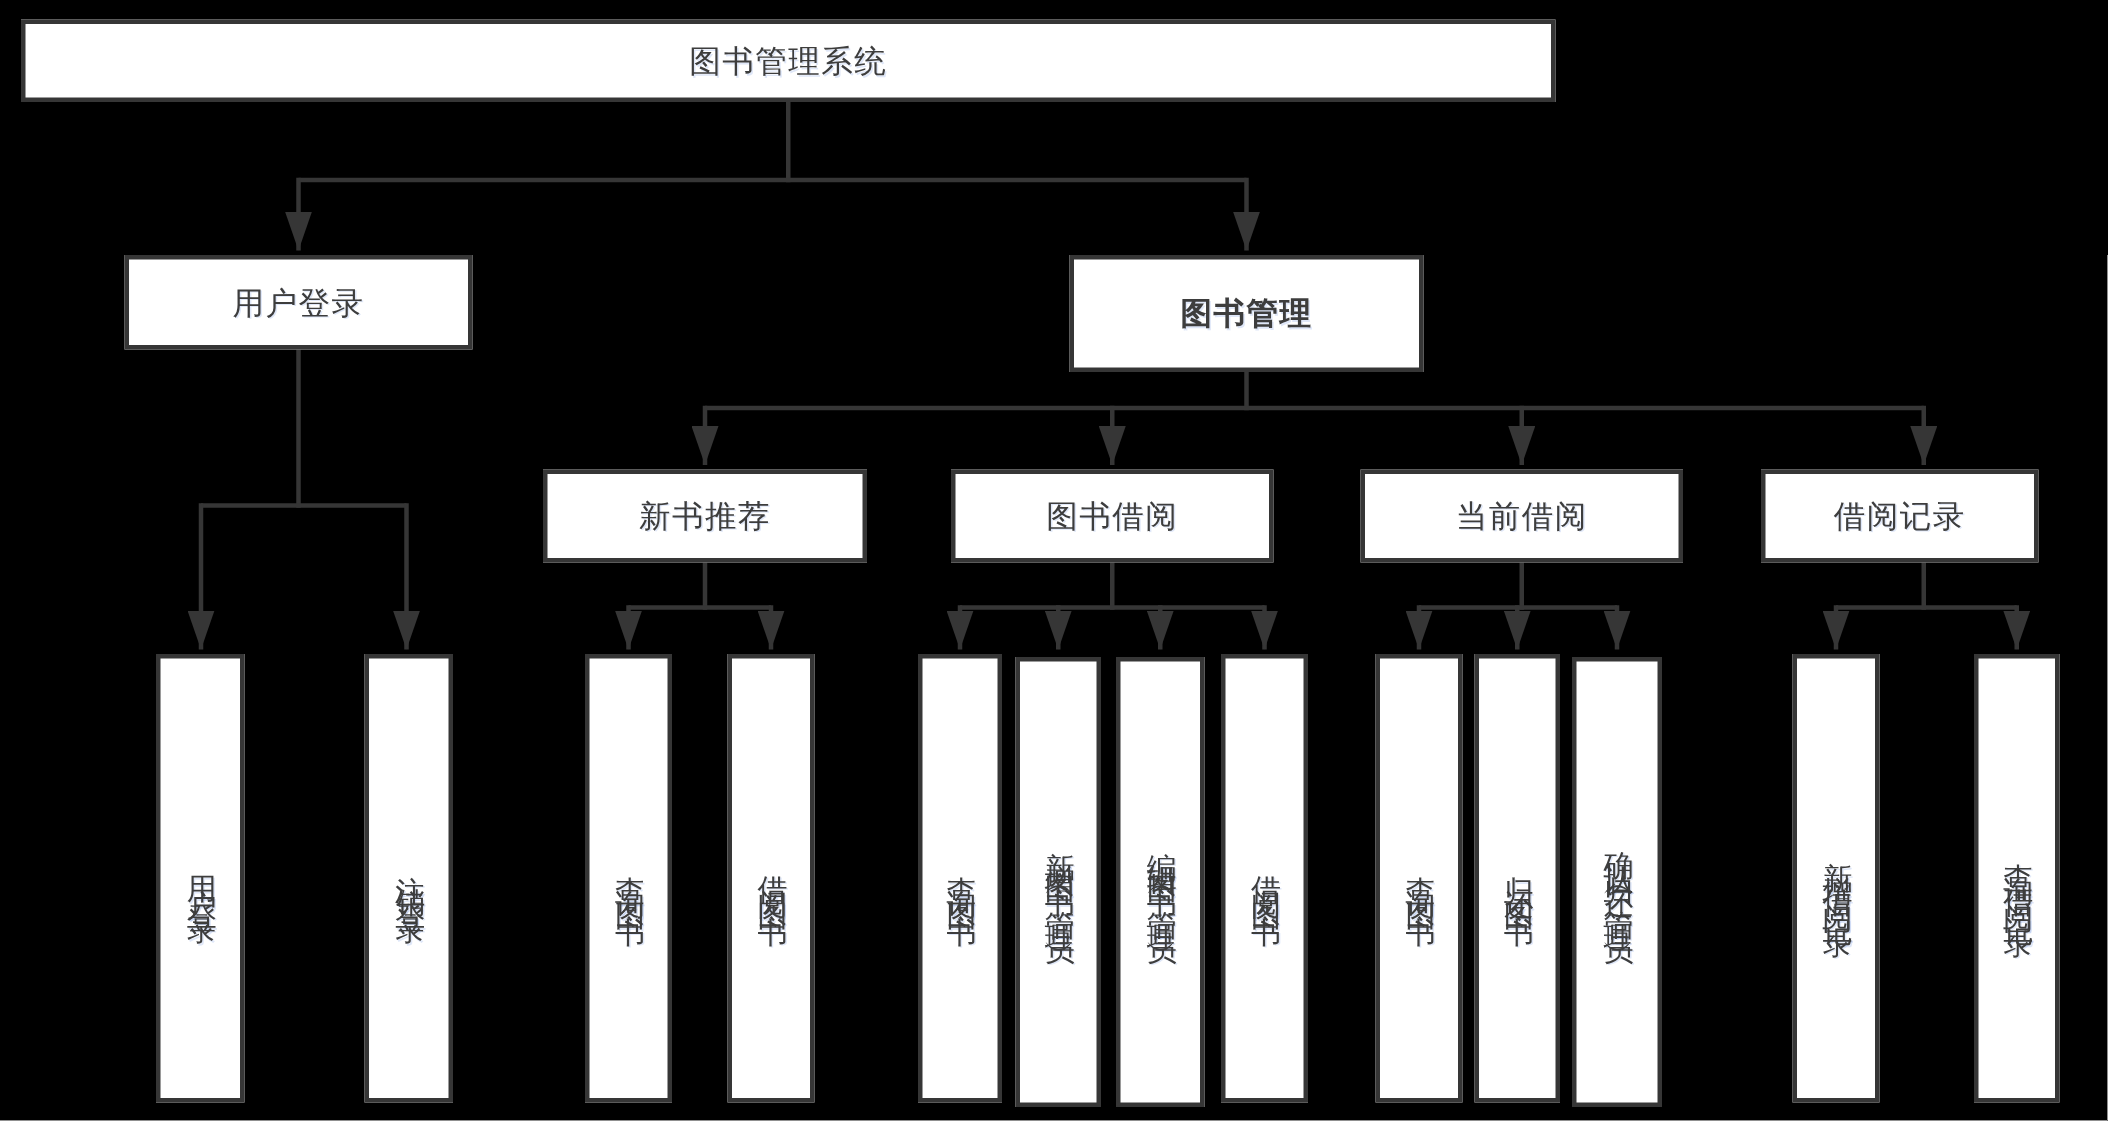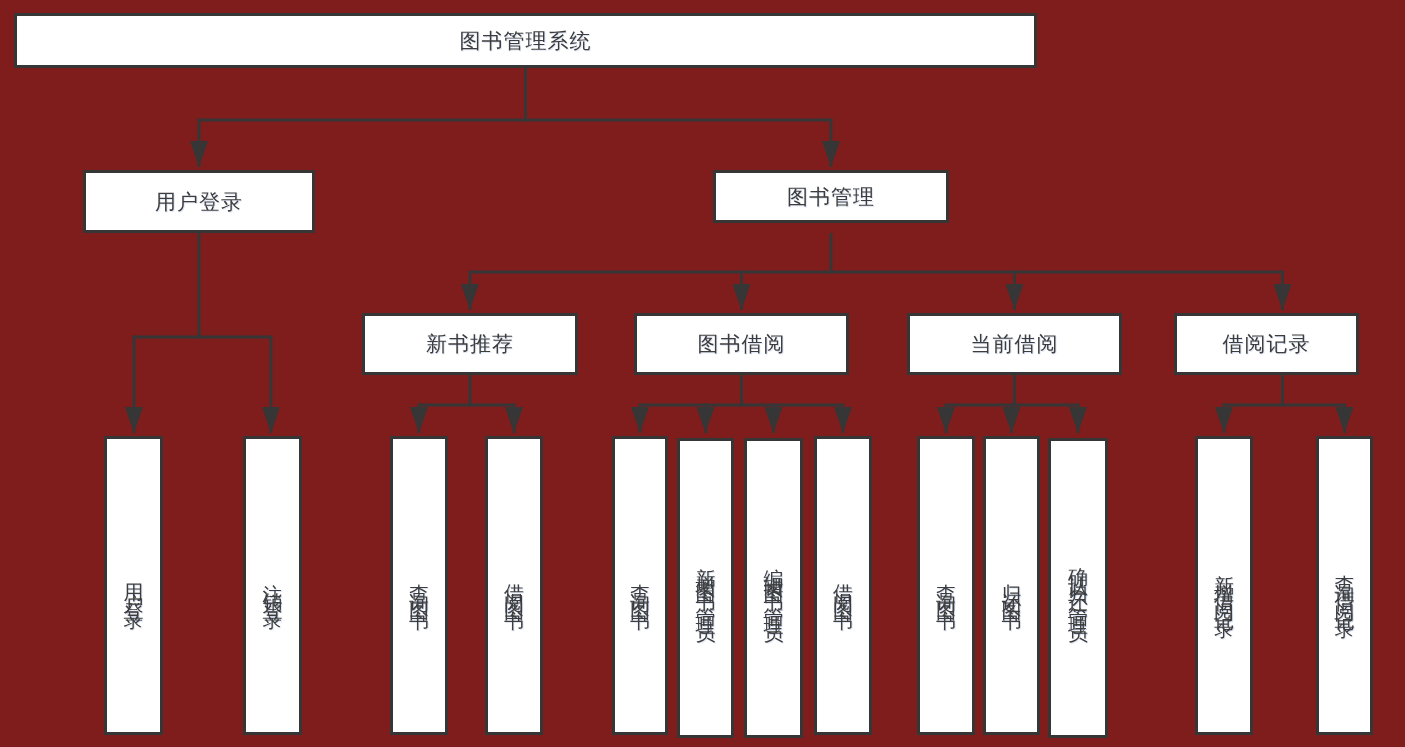--- a/index.html
+++ b/index.html
@@ -4,21 +4,21 @@
 <style>
   html, body {
     margin: 0;
     padding: 0;
     background: #ffffff;
   }
   .stage {
     position: relative;
     width: 1405px;
     height: 747px;
-    background: #7f1d1d;
+    background: #000000;
     font-family: "Liberation Sans", "DejaVu Sans", sans-serif;
     overflow: hidden;
   }
   .stage svg.wires {
     position: absolute;
     left: 0;
     top: 0;
     width: 1405px;
     height: 747px;
   }
@@ -116,21 +116,21 @@
       <line x1="1282.5" y1="375" x2="1282.5" y2="406.5"></line>
       <line x1="1224" y1="405" x2="1344.5" y2="405"></line>
       <line x1="1224" y1="403.5" x2="1224" y2="433" marker-end="url(#arrow)"></line>
       <line x1="1344.5" y1="403.5" x2="1344.5" y2="433" marker-end="url(#arrow)"></line>
     </g>
   </svg>
 
   <div class="box hbox" style="left:14px; top:13px; width:1023px; height:55px;">图书管理系统</div>
 
   <div class="box hbox" style="left:83px; top:170px; width:232px; height:63px;">用户登录</div>
-  <div class="box hbox" style="left:713px; top:170px; width:236px; height:53px;">图书管理</div>
+  <div class="box hbox" style="left:713px; top:170px; width:236px; height:78px;font-weight:bold;">图书管理</div>
 
   <div class="box hbox" style="left:362px; top:313px; width:216px; height:62px;">新书推荐</div>
   <div class="box hbox" style="left:634px; top:313px; width:215px; height:62px;">图书借阅</div>
   <div class="box hbox" style="left:907px; top:313px; width:215px; height:62px;">当前借阅</div>
   <div class="box hbox" style="left:1174px; top:313px; width:185px; height:62px;">借阅记录</div>
 
   <div class="box vbox" style="left:104px; top:436px; width:59px; height:299px;">用户登录</div>
   <div class="box vbox" style="left:243px; top:436px; width:59px; height:299px;">注销登录</div>
 
   <div class="box vbox" style="left:390px; top:436px; width:58px; height:299px;">查询图书</div>

